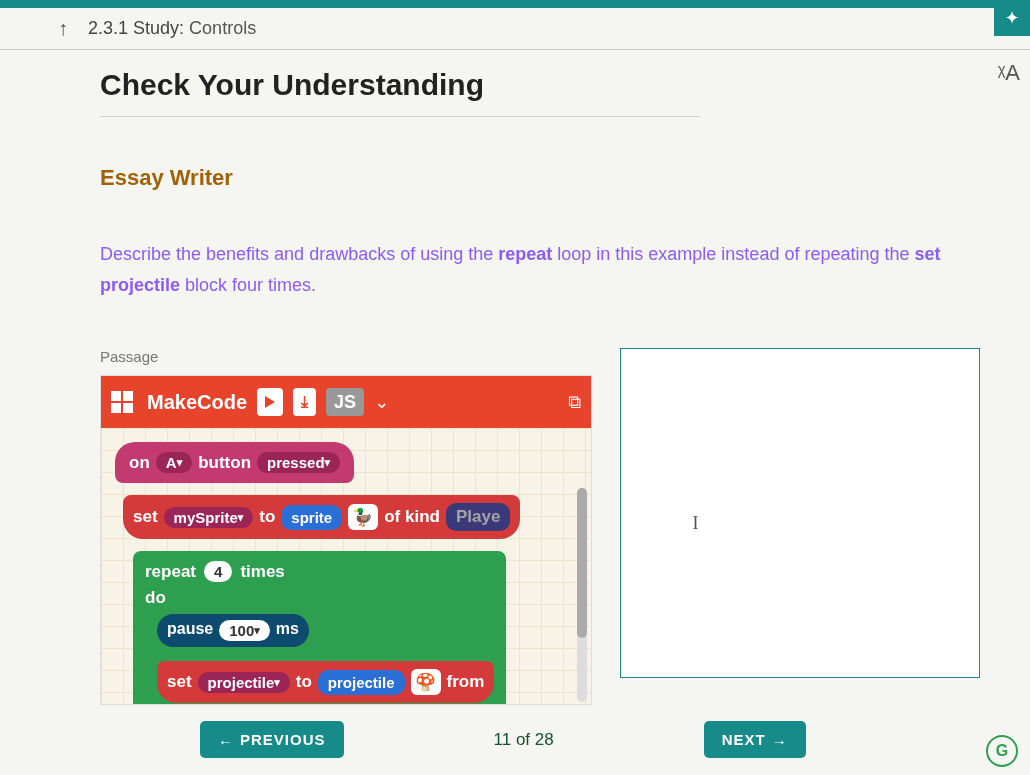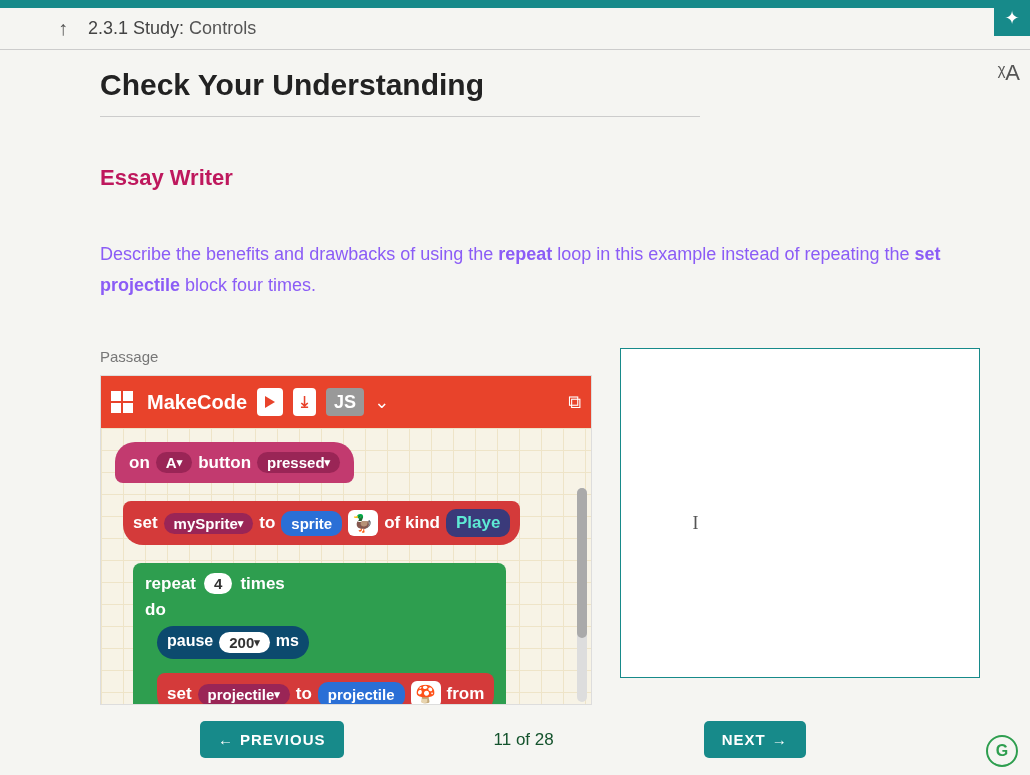--- a/index.html
+++ b/index.html
@@ -56,21 +56,21 @@
   }
   h1.page-title {
     font-size: 30px;
     font-weight: 700;
     color: #222;
     padding: 8px 0 14px 0;
     border-bottom: 1px solid #ccc;
     max-width: 600px;
   }
   h2.section-title {
-    color: #be185d;
+    color: #a16207;
     font-size: 22px;
     font-weight: 700;
     margin-top: 48px;
   }
   .prompt {
     font-size: 18px;
     color: #8b5cf6;
     line-height: 1.7;
     margin-top: 48px;
     max-width: 940px;
@@ -151,21 +151,21 @@
   .block {
     border-radius: 8px 8px 20px 20px;
     padding: 8px 10px;
     color:#fff;
     font-size: 17px;
     font-weight:600;
     display:flex;
     align-items:center;
     gap:6px;
     white-space:nowrap;
-    margin-bottom:18px;
+    margin-bottom:12px;
     width:fit-content;
   }
   .event-block {
     background:#c23a6f;
     border-radius: 20px 20px 8px 8px;
     padding:10px 14px;
   }
   .set-block { background:#d43a3a; margin-left:8px;}
   .green-block { background:#2e9e4f; margin-left:18px; border-radius:8px; padding:10px 12px; flex-direction:column; align-items:flex-start; gap:6px;}
   .pause-block { background:#0c4a6e; border-radius:18px; padding:6px 10px; margin-left:12px; font-size:16px;}
@@ -176,21 +176,21 @@
     border-radius:14px;
     padding:2px 10px;
     font-size:15px;
     display:inline-flex;
     align-items:center;
   }
   .pill.dark{background:#9a2556;color:#fff;}
   .pill.blue{background:#2a6fd6;color:#fff;border-radius:10px;padding:4px 10px;}
   .pill.drop::after{content:" ▾";font-size:11px;}
   .sprite-chip{background:#fff;border-radius:6px;width:30px;height:26px;display:inline-flex;align-items:center;justify-content:center;}
-  .kind-pill{background:#3a3a7a;color:#5eead4;border-radius:10px;padding:4px 10px;}
+  .kind-pill{background:#3a3a7a;color:#a3a3a3;border-radius:10px;padding:4px 10px;}
   .mc-scroll{position:absolute;right:4px;top:60px;bottom:10px;width:10px;background:#ddd;border-radius:5px;}
   .mc-scroll::after{content:"";position:absolute;top:0;left:0;right:0;height:70%;background:#aaa;border-radius:5px;}
 
   
   .footer {
     display:flex;
     align-items:center;
     gap: 30px;
     padding: 16px 0 0 100px;
   }
@@ -274,21 +274,21 @@
           </div>
           <div class="block green-block">
             <div style="display:flex;align-items:center;gap:8px;">
               <span>repeat</span>
               <span class="pill">4</span>
               <span>times</span>
             </div>
             <div>do</div>
             <div class="pause-block" style="display:flex;gap:6px;">
               <span>pause</span>
-              <span class="pill drop">200</span>
+              <span class="pill drop">100</span>
               <span>ms</span>
             </div>
             <div class="block inner-set" style="margin-top:8px;">
               <span>set</span>
               <span class="pill dark drop">projectile</span>
               <span>to</span>
               <span class="pill blue">projectile</span>
               <span class="sprite-chip">🍄</span>
               <span>from</span>
             </div>

